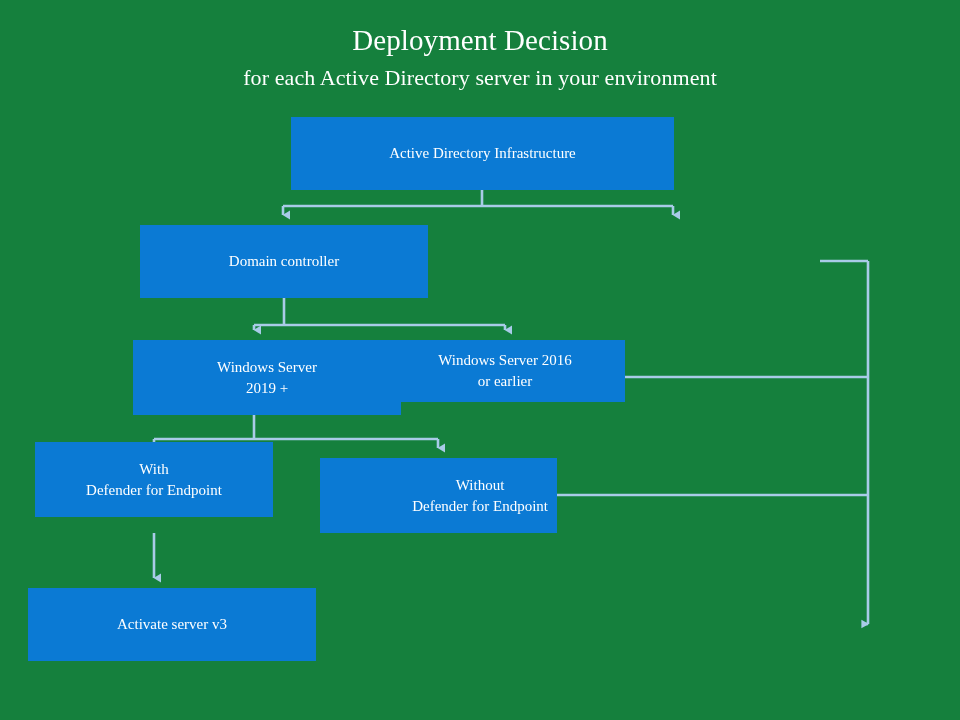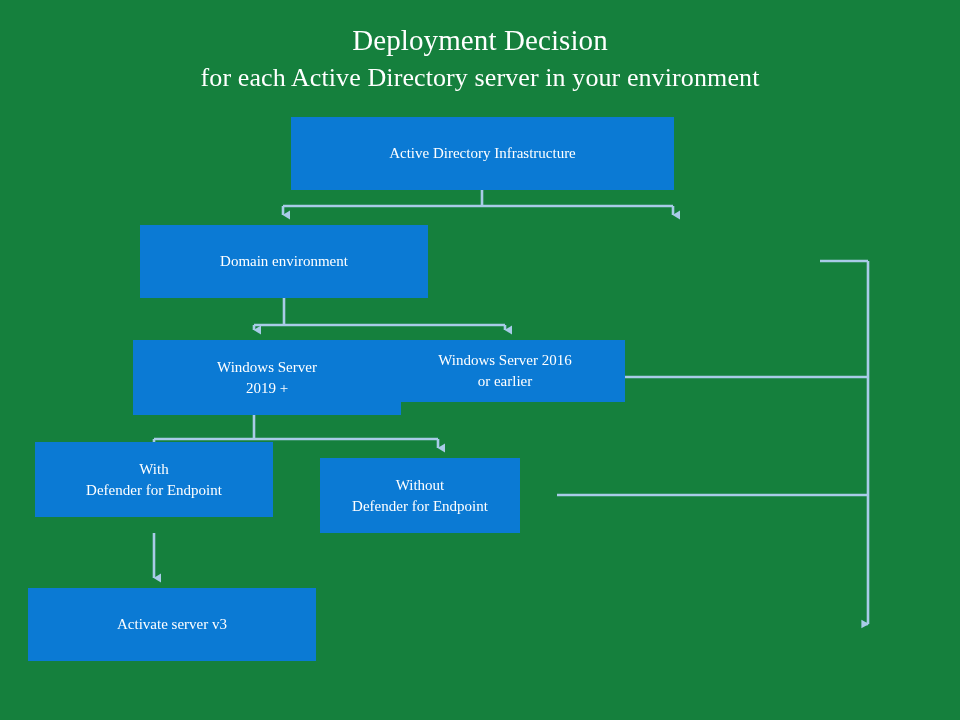--- a/index.html
+++ b/index.html
@@ -33,21 +33,21 @@
     text-align: center;
     color: #ffffff;
   }
   .title-main {
     font-size: 29px;
     line-height: 40px;
     font-weight: 400;
     letter-spacing: 0.1px;
   }
   .title-sub {
-    font-size: 26px;
+    font-size: 22px;
     line-height: 36px;
     font-weight: 400;
     letter-spacing: 0.1px;
   }
   .node {
     position: absolute;
     background: #0b7ad4;
     color: #ffffff;
     display: flex;
     align-items: center;
@@ -110,40 +110,40 @@
       <path d="M868,261 L868,624"></path>
       <path d="M868,624 L862,624" marker-end="url(#arrow-left)"></path>
     </g>
   </svg>
 
   <div class="node" style="left:291px; top:117px; width:383px; height:73px;">
     <span class="node-label">Active Directory Infrastructure</span>
   </div>
 
   <div class="node" style="left:140px; top:225px; width:288px; height:73px;">
-    <span class="node-label">Domain environment</span>
+    <span class="node-label">Domain controller</span>
   </div>
 
 
   <div class="node" style="left:133px; top:340px; width:268px; height:75px;">
     <span class="node-label">Windows Server
 2019 +</span>
   </div>
 
   <div class="node" style="left:385px; top:340px; width:240px; height:62px;">
     <span class="node-label">Windows Server 2016
 or earlier</span>
   </div>
 
   <div class="node" style="left:35px; top:442px; width:238px; height:75px;">
     <span class="node-label">With
 Defender for Endpoint</span>
   </div>
 
-  <div class="node" style="left:320px; top:458px; width:200px; height:75px;">
+  <div class="node" style="left:320px; top:458px; width:237px; height:75px;justify-content:flex-end;">
     <span class="node-label">Without
 Defender for Endpoint</span>
   </div>
 
   <div class="node" style="left:28px; top:588px; width:288px; height:73px;">
     <span class="node-label">Activate server v3</span>
   </div>
 
 
 </div>

